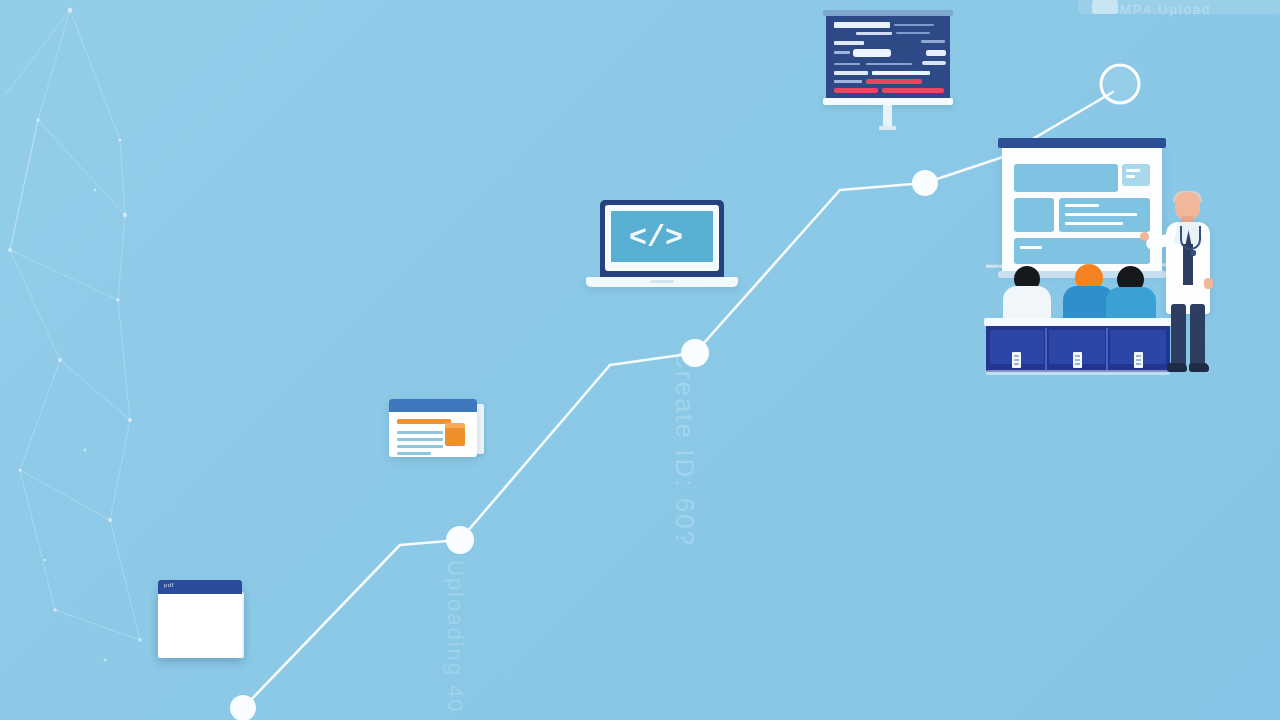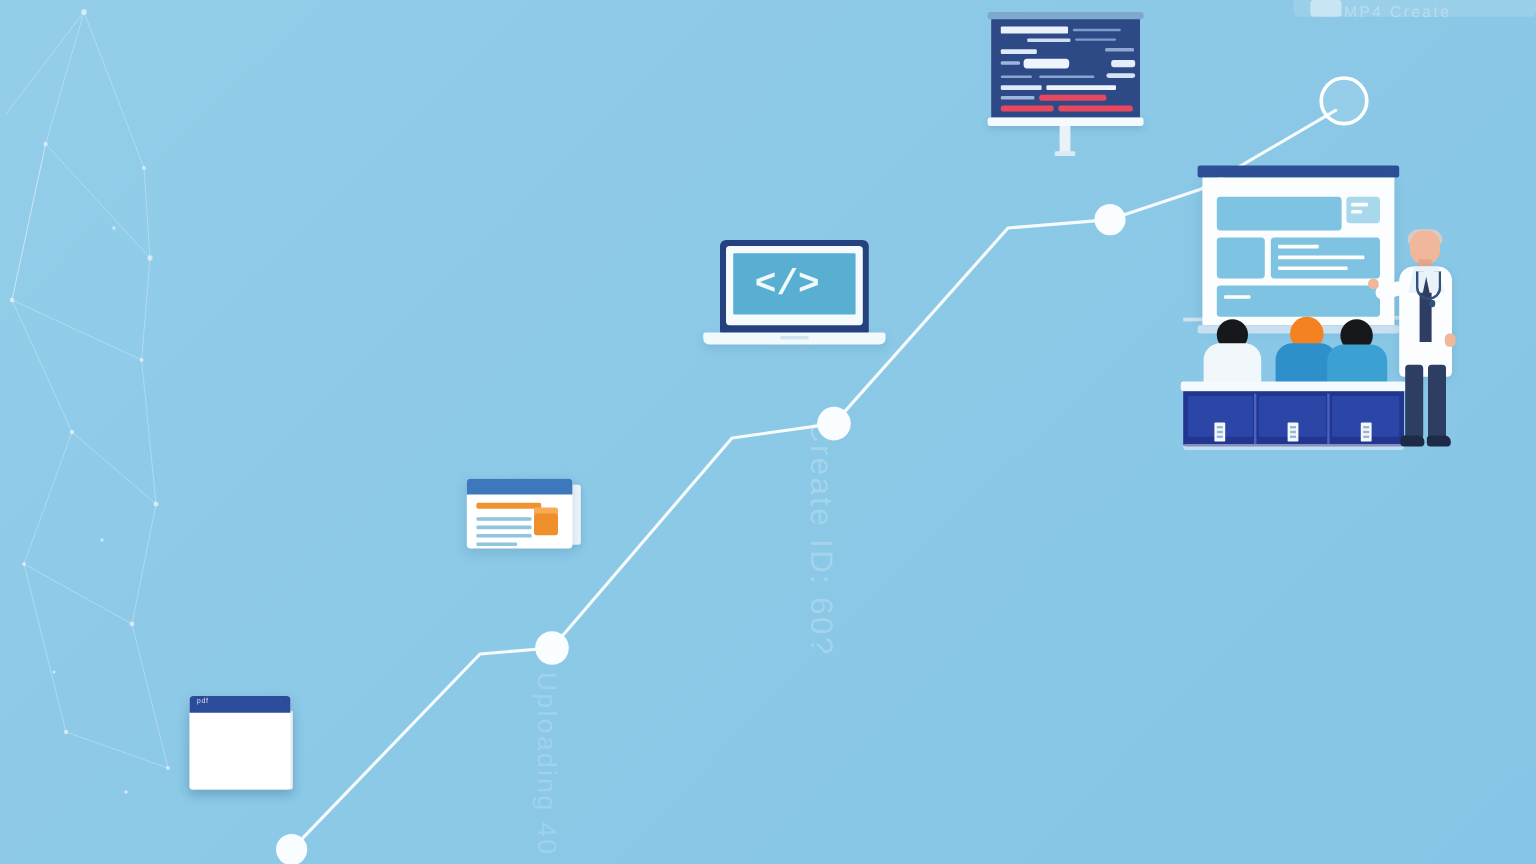--- a/index.html
+++ b/index.html
@@ -451,21 +451,21 @@
         <circle cx="55" cy="610" r="1.8"></circle>
           <circle cx="140" cy="640" r="1.7"></circle>
         <circle cx="95" cy="190" r="1.4"></circle>
           <circle cx="85" cy="450" r="1.4"></circle>
         <circle cx="45" cy="560" r="1.3"></circle>
           <circle cx="105" cy="660" r="1.5"></circle>
       </g>
     </svg>
     <div class="topbar-ghost-plate"></div>
     <div class="topbar-ghost"></div>
-    <div class="ghost-text ghost-3">MP4 Create</div>
+    <div class="ghost-text ghost-3">MP4 Upload</div>
     <div class="ghost-text ghost-1">Create ID: 60?</div>
     <div class="ghost-text ghost-2">Uploading 40 + GO +</div>
   </div>
 
   <svg class="connector">
     <polyline points="243,708 400,545 460,540 610,365 695,353 840,190 925,183 1000,158 1113,92" fill="none" stroke="#ffffff" stroke-width="2.6" stroke-linejoin="round" stroke-linecap="round" opacity="0.92"></polyline>
     <g>
       <circle cx="243" cy="708" r="13" fill="#f9fdff"></circle>
       <circle cx="460" cy="540" r="14" fill="#f9fdff"></circle>
       <circle cx="695" cy="353" r="14" fill="#f9fdff"></circle>

